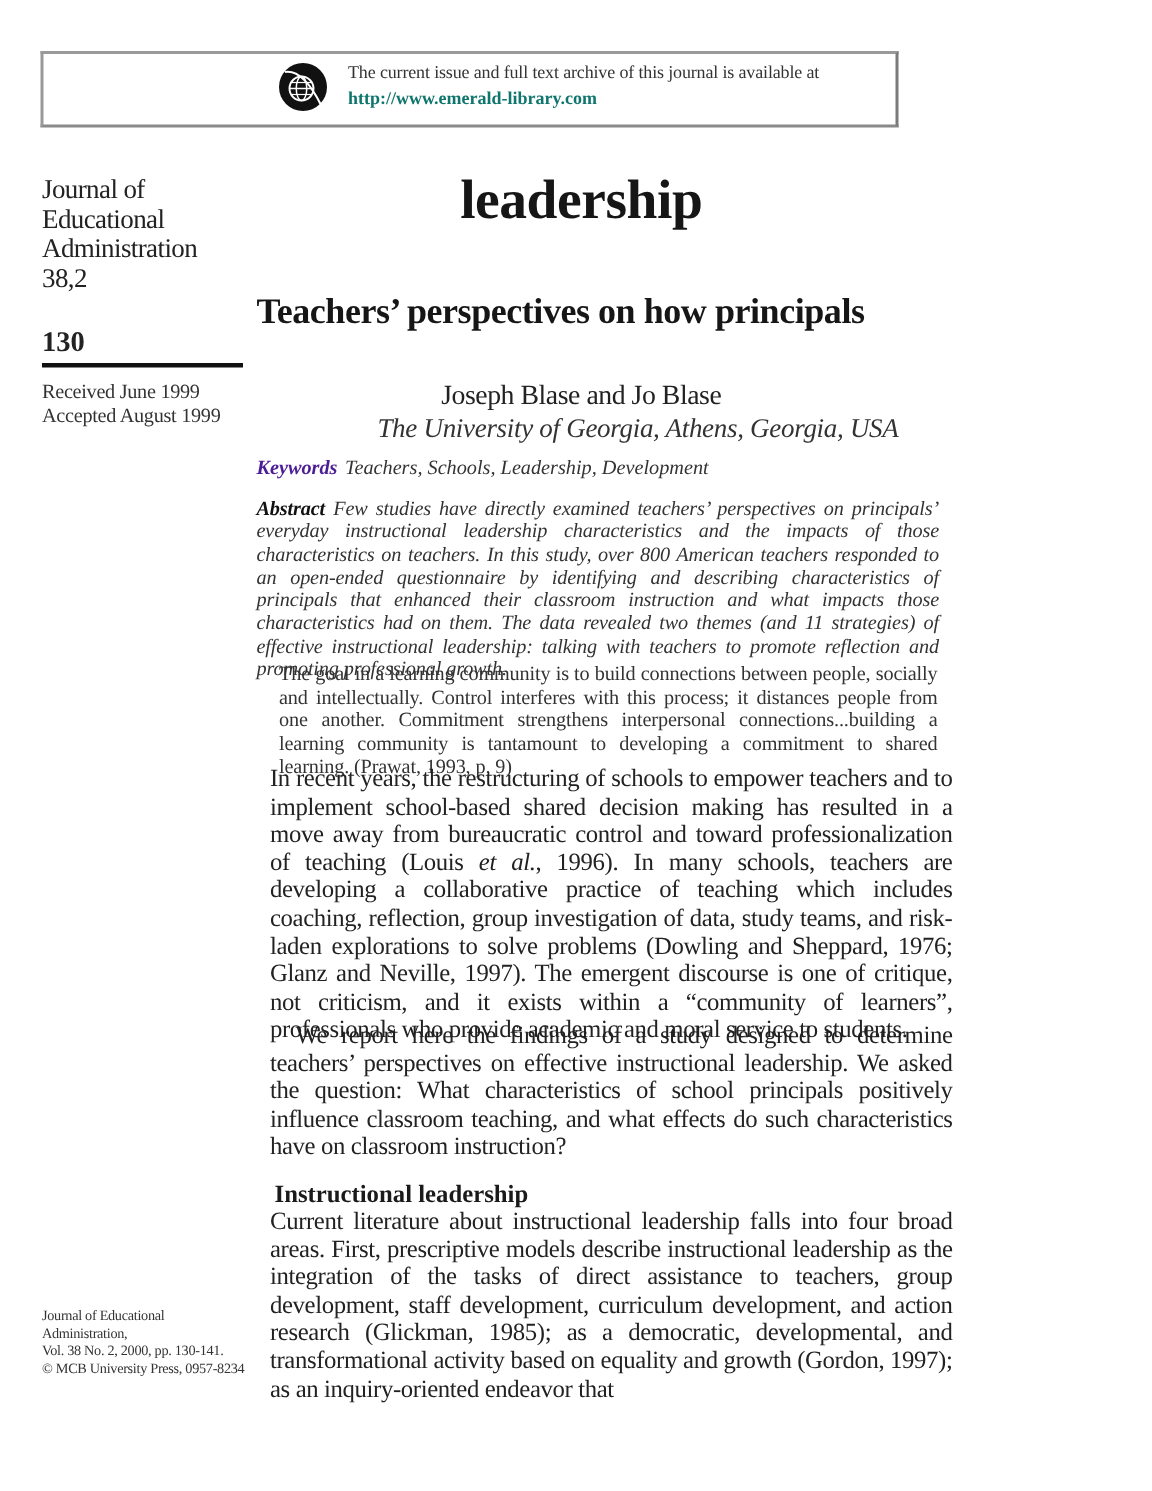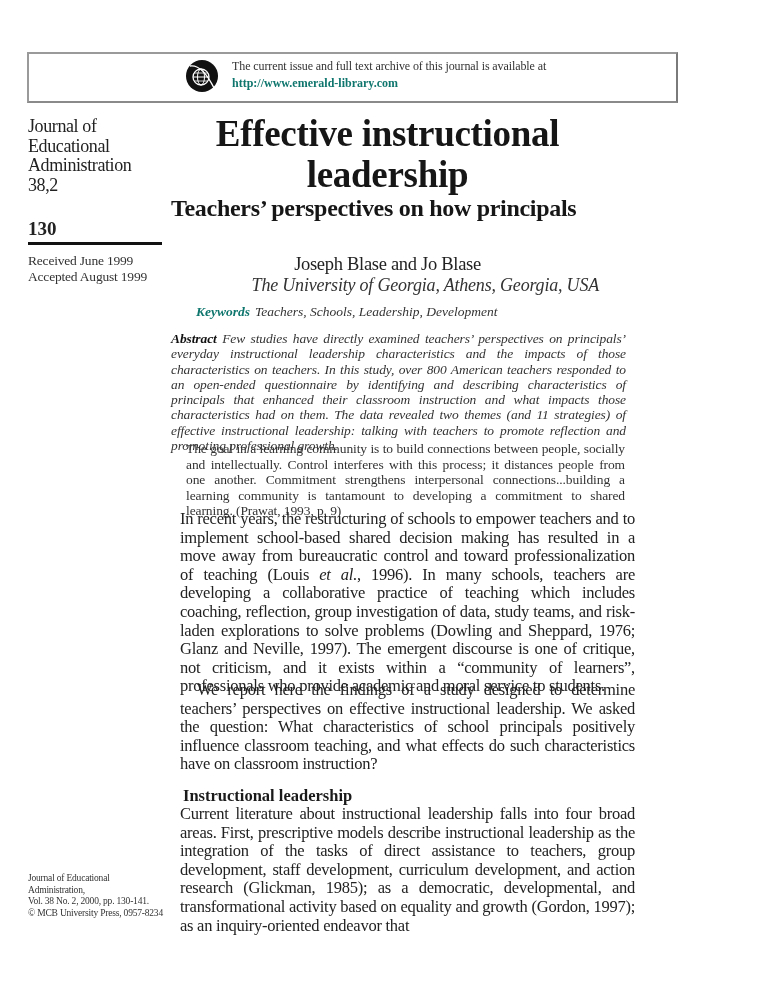--- a/index.html
+++ b/index.html
@@ -1,21 +1,21 @@
 <!DOCTYPE html>
 <html><head>
 <meta charset="utf-8">
 <style>
   html, body { margin: 0; padding: 0; background: #ffffff; }
   body {
     width: 768px; height: 994px; position: relative; overflow: hidden;
     font-family: "Liberation Serif", "DejaVu Serif", serif; color: #1c1c1c;
   }
   .banner {
-    position: absolute; left: 27px; top: 52px; width: 651px; height: 51px;
+    position: absolute; left: 27px; top: 34px; width: 572px; height: 51px;
     border-top: 2px solid #9a9a9a; border-bottom: 2px solid #8a8a8a;
     border-left: 2px solid #9a9a9a; border-right: 2px solid #7a7a7a;
     box-sizing: border-box;
   }
   .banner .globe {
     position: absolute; left: 155px; top: 4px; width: 36px; height: 36px;
   }
   .banner .line1 {
     position: absolute; left: 203px; top: 5px; font-size: 12px; color: #333;
     white-space: nowrap; letter-spacing: -0.1px;
@@ -55,21 +55,21 @@
     font-size: 18.5px; color: #222; letter-spacing: -0.3px;
   }
   .affil {
     position: absolute; left: 144px; top: 275px; width: 455px; text-align: right;
     font-size: 18px; font-style: italic; color: #333; letter-spacing: -0.2px;
   }
   .keywords {
     position: absolute; left: 171px; top: 304px; width: 560px;
     font-size: 13.5px; font-style: italic; color: #333;
   }
-  .keywords .lbl { font-weight: bold; color: #0f766e; margin-right: 5px; margin-left: 25px; }
+  .keywords .lbl { font-weight: bold; color: #4c1d95; margin-right: 5px; }
   .abstract {
     position: absolute; left: 171px; top: 331px; width: 455px;
     font-size: 13.5px; line-height: 15.3px; font-style: italic; color: #333;
     text-align: justify; letter-spacing: -0.1px;
   }
   .abstract .lbl { font-weight: bold; color: #111; }
   .quote {
     position: absolute; left: 186px; top: 441px; width: 439px;
     font-size: 13.5px; line-height: 15.5px; color: #333; text-align: justify;
     letter-spacing: -0.1px;
@@ -115,21 +115,20 @@
   <div>38,2</div>
 </div>
 <div class="side pagenum">130</div>
 <div class="side-rule"></div>
 <div class="side received">
   <div>Received June 1999</div>
   <div>Accepted August 1999</div>
 </div>
 
 <div class="title">
-  <div>Effective instructional</div>
   <div>leadership</div>
 </div>
 <div class="subtitle">
   <div>Teachers’ perspectives on how principals</div>
 </div>
 <div class="authors">Joseph Blase and Jo Blase</div>
 <div class="affil">The University of Georgia, Athens, Georgia, USA</div>
 
 <div class="keywords">
   <span class="lbl">Keywords</span><span>Teachers, Schools, Leadership, Development</span>

